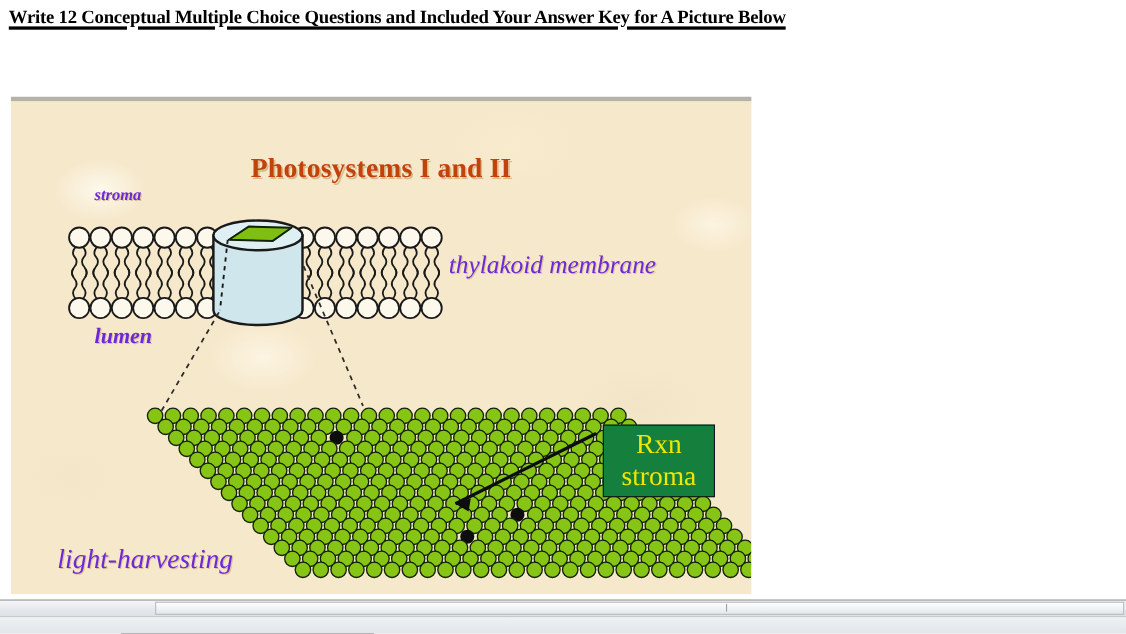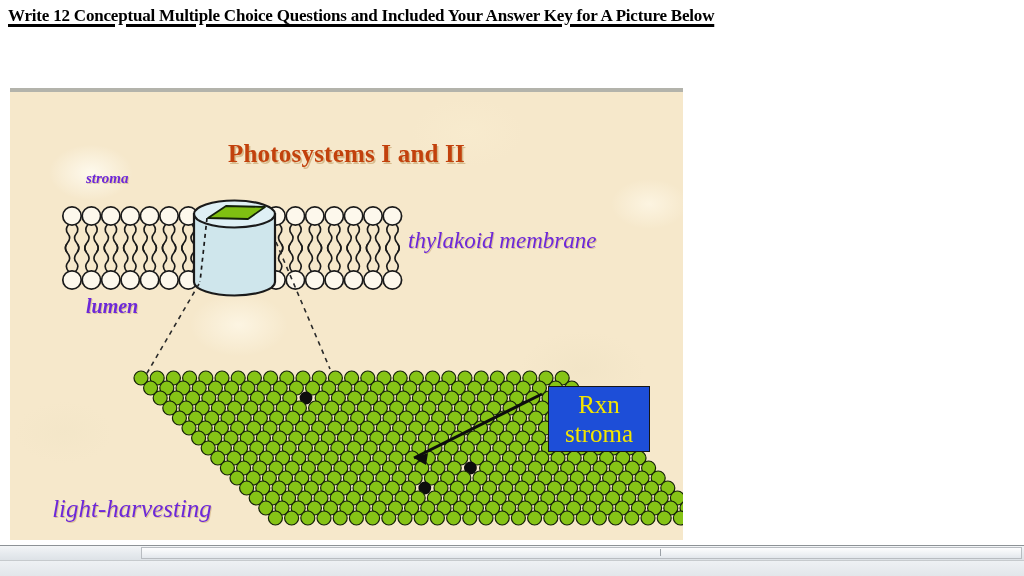--- a/index.html
+++ b/index.html
@@ -94,21 +94,21 @@
     text-align: center;
     width: 228px;
   }
 
   #rxn-box {
     position: absolute;
     left: 538px;
     top: 294px;
     width: 100px;
     height: 64px;
-    background: #1d4ed8;
+    background: #15803d;
     border: 1px solid #161616;
     display: flex;
     flex-direction: column;
     align-items: center;
     justify-content: center;
     line-height: 29px;
   }
   #rxn-box span {
     color: #f2e500;
     font-family: "Liberation Serif", "DejaVu Serif", serif;

